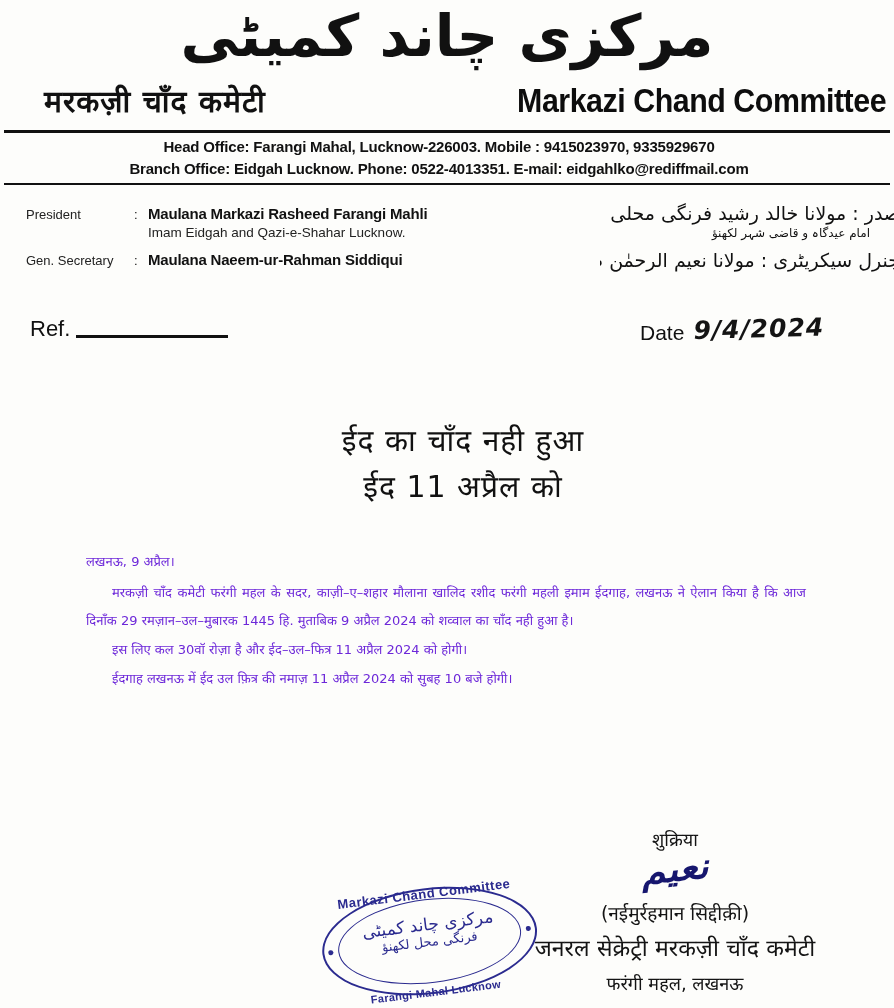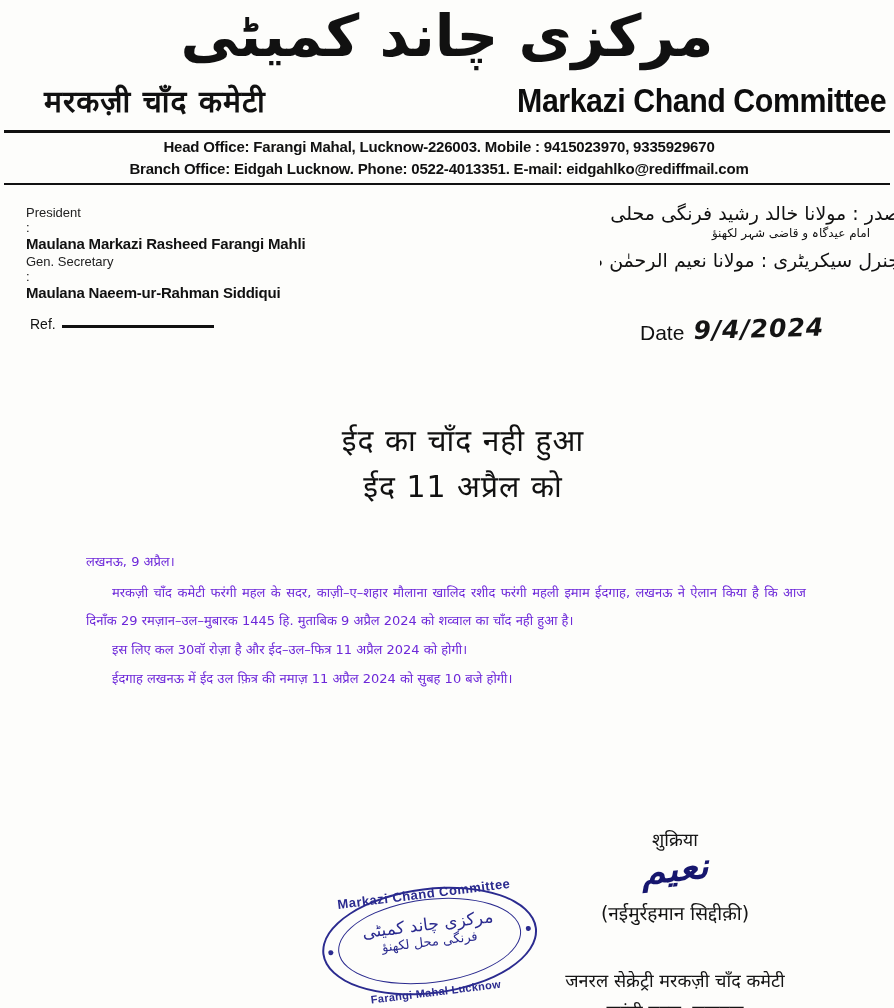--- a/index.html
+++ b/index.html
@@ -101,21 +101,20 @@
   }
   .officer-left {
     position: absolute;
     left: 26px; top: 0;
     width: 470px;
   }
   .officer-row {
     display: flex;
     align-items: baseline;
     margin-bottom: 2px;
-    flex-direction: column;
   }
   .officer-label {
     width: 108px;
     font-size: 13px;
     color: #222;
     flex: none;
   }
   .officer-colon {
     width: 14px;
     font-size: 13px;
@@ -171,21 +170,21 @@
     width: 894px;
     height: 44px;
   }
   .ref-wrap {
     position: absolute;
     left: 30px; top: 4px;
     display: flex;
     align-items: flex-end;
   }
   .ref-label {
-    font-size: 14px;
+    font-size: 22px;
     color: #111;
     margin-right: 6px;
   }
   .ref-rule {
     width: 152px;
     height: 3px;
     background: #111;
     margin-bottom: 4px;
   }
   .date-wrap {
@@ -290,23 +289,22 @@
     letter-spacing: -5px;
     margin: 2px 0 0 0;
     overflow: hidden;
   }
   .sign-name {
     font-size: 19px;
     line-height: 1.5;
     margin-top: 2px;
   }
   .sign-role {
-    font-size: 18px;
+    font-size: 23px;
     line-height: 1.75;
-    margin-top: 37px;
   }
   .sign-place {
     font-size: 18px;
     line-height: 1.75;
   }
 
   
   .stamp {
     position: absolute;
     left: 322px; top: 888px;
@@ -405,20 +403,21 @@
   </div>
 
   <div class="officers">
 
     <div class="officer-left">
       <div class="officer-row">
         <span class="officer-label">President</span>
         <span class="officer-colon">:</span>
         <span class="officer-name">Maulana Markazi Rasheed Farangi Mahli</span>
       </div>
+      <div class="officer-sub">Imam Eidgah and Qazi-e-Shahar Lucknow.</div>
 
       <div class="officer-row">
         <span class="officer-label">Gen. Secretary</span>
         <span class="officer-colon">:</span>
         <span class="officer-name">Maulana Naeem-ur-Rahman Siddiqui</span>
       </div>
     </div>
 
     <div class="officer-urdu">
       <div class="urdu-line-1">صدر : مولانا خالد رشید فرنگی محلی</div>

